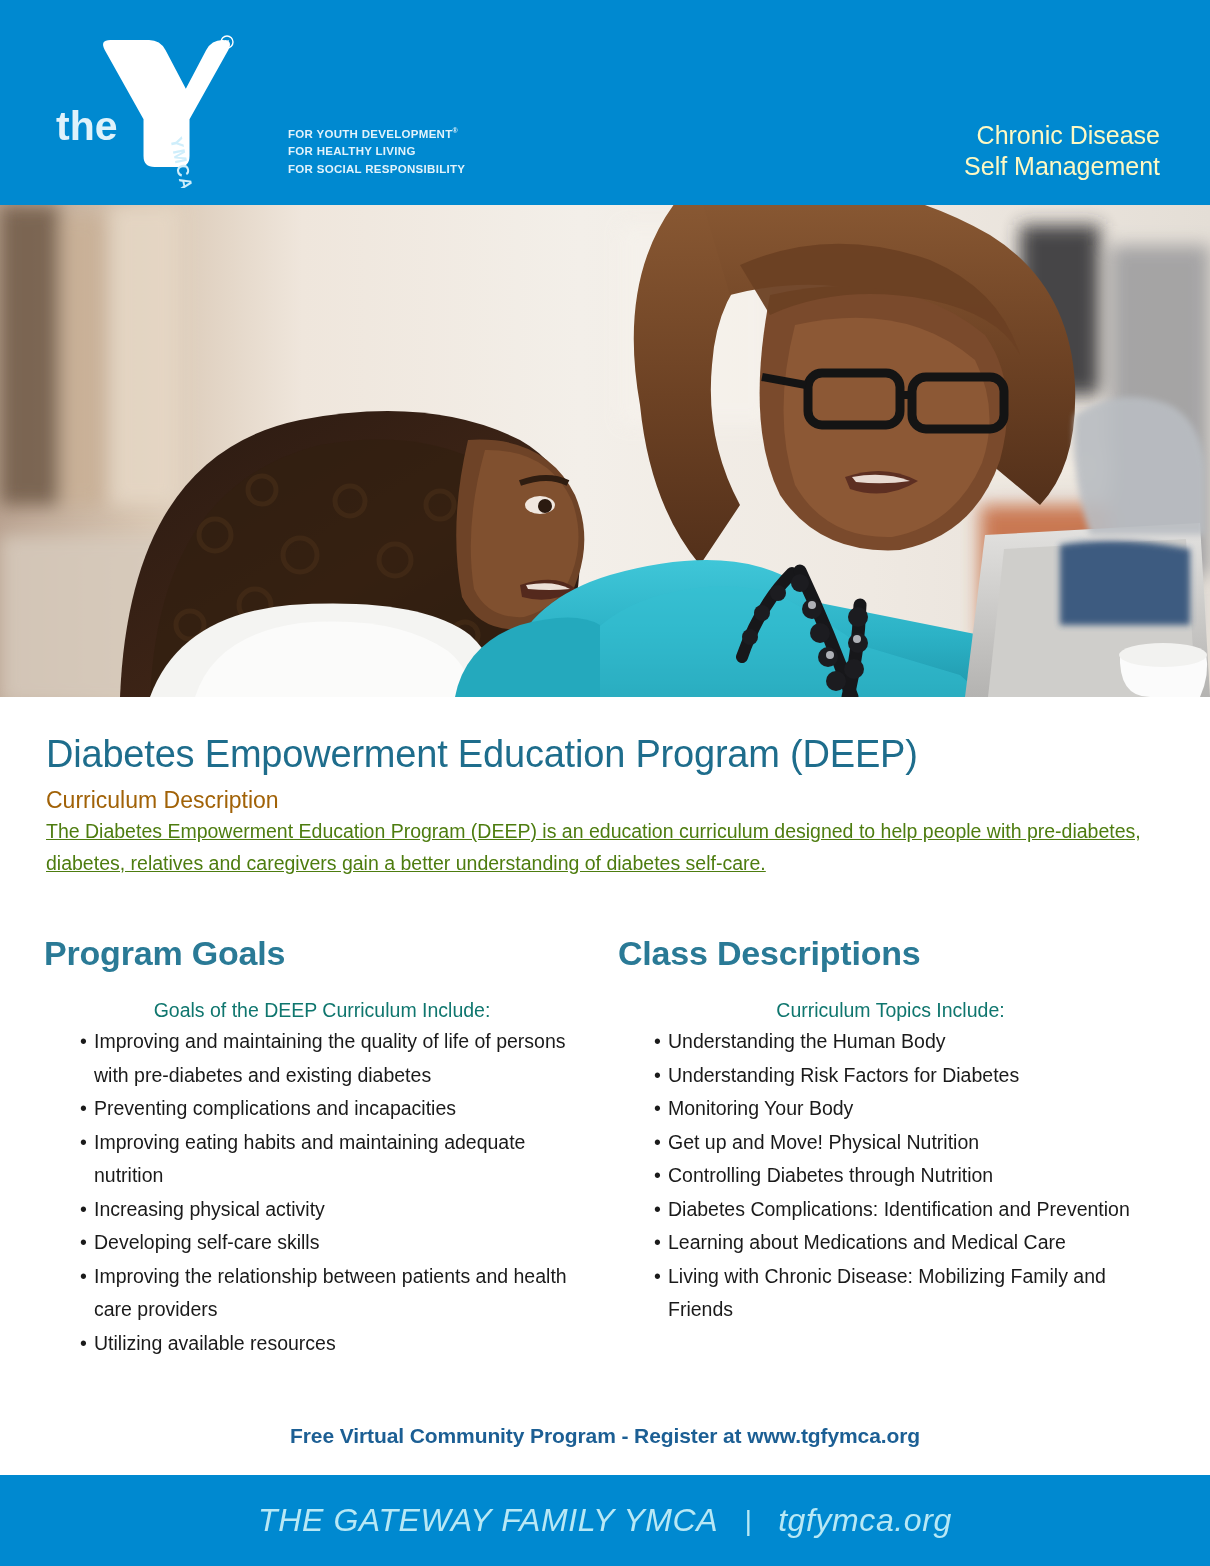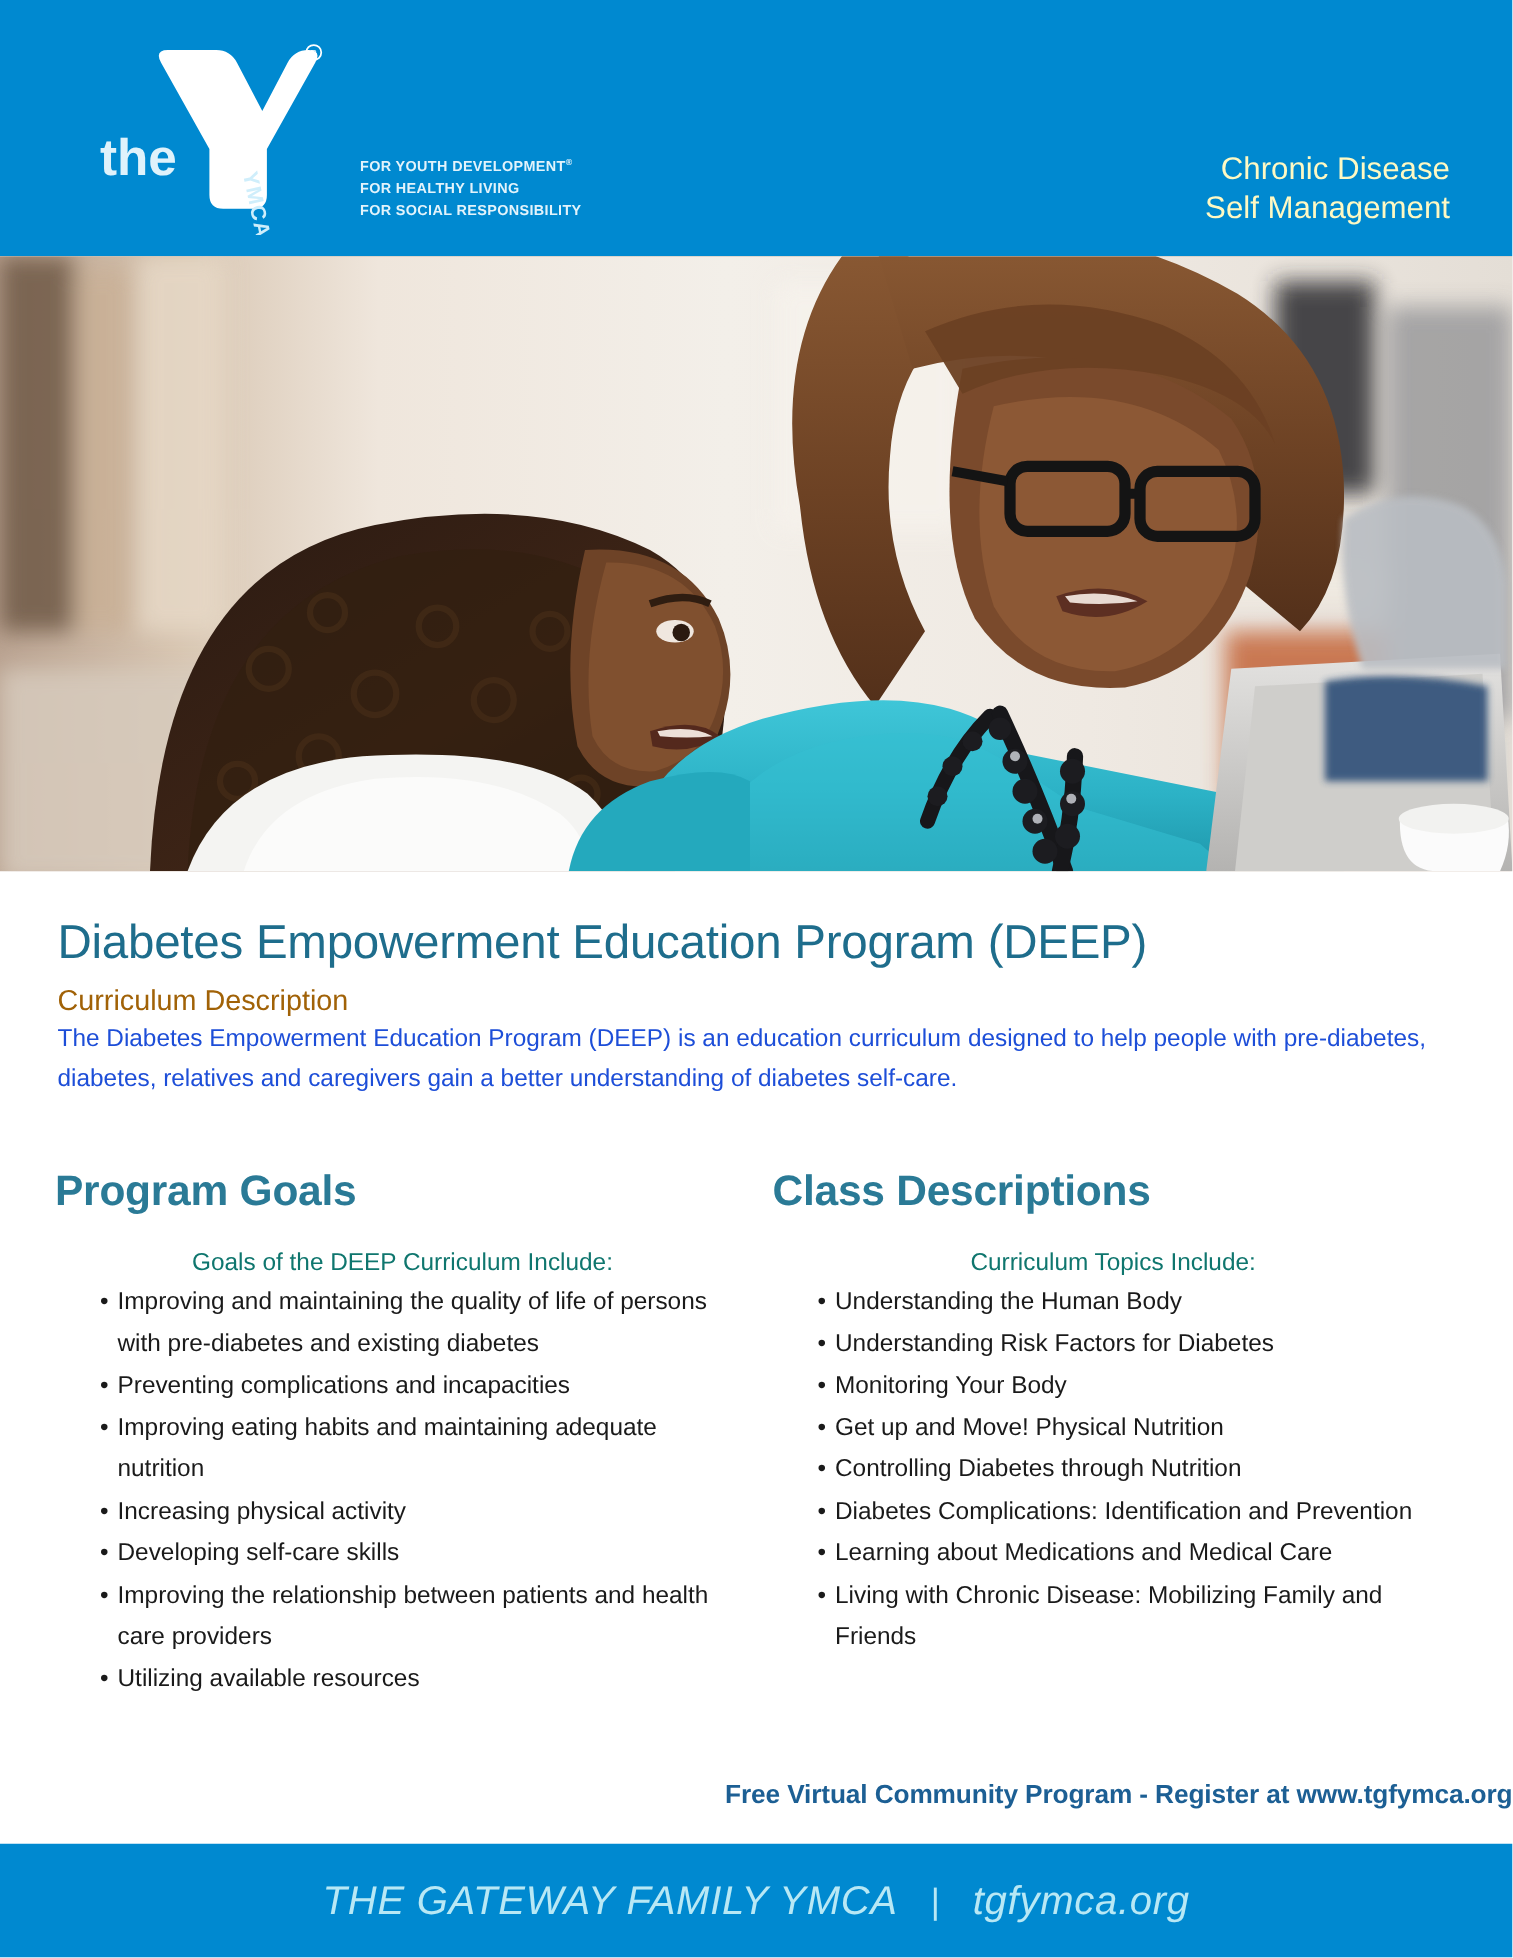--- a/index.html
+++ b/index.html
@@ -20,21 +20,21 @@
   
   .header {
     position: absolute;
     left: 0; top: 0;
     width: 1210px; height: 205px;
     background: #0089d0;
   }
   .logo-wrap {
     position: absolute;
     left: 52px; top: 18px;
-    width: 200px; height: 170px; margin-left: 24px;
+    width: 200px; height: 170px;
   }
   .logo-svg { display: block; }
   .tagline {
     position: absolute;
     left: 288px; top: 122px;
     color: #e2f3fb;
     font-size: 11.5px;
     font-weight: bold;
     letter-spacing: 0.3px;
     line-height: 17.5px;
@@ -82,22 +82,23 @@
     font-size: 23px;
     color: #a16207;
     font-weight: 400;
     white-space: nowrap;
   }
   .intro {
     position: absolute;
     left: 46px; top: 118px;
     width: 1115px;
     font-size: 19.5px;
-    color: #1d4ed8;
+    color: #4d7c0f;
     line-height: 32px;
+    text-decoration: underline;
   }
 
   .cols {
     position: absolute;
     left: 0; top: 237px;
     width: 1210px;
   }
   .col-left {
     position: absolute;
     left: 44px; top: 0;
@@ -140,21 +141,21 @@
   }
   ul.bullets li span.txt {
     display: block;
     margin-left: 14px;
   }
 
   .cta {
     position: absolute;
     left: 0; top: 727px;
     width: 1210px;
-    text-align: right;
+    text-align: center;
     font-size: 21px;
     font-weight: bold;
     color: #1c5f94;
     letter-spacing: -0.1px;
   }
 
   
   .footer {
     position: absolute;
     left: 0; top: 1475px;

